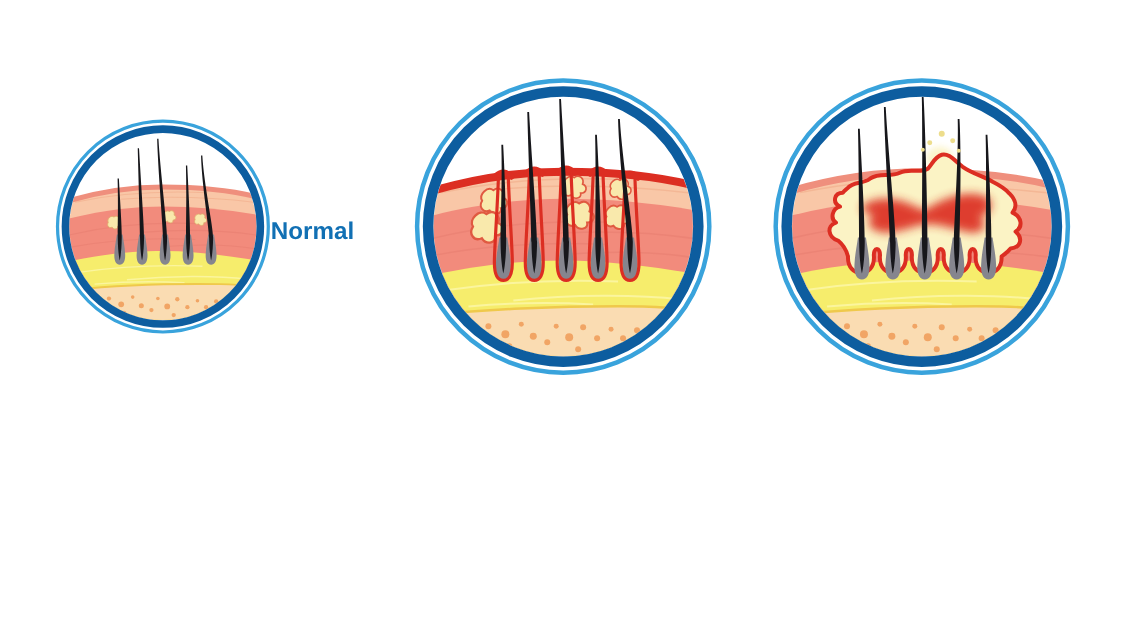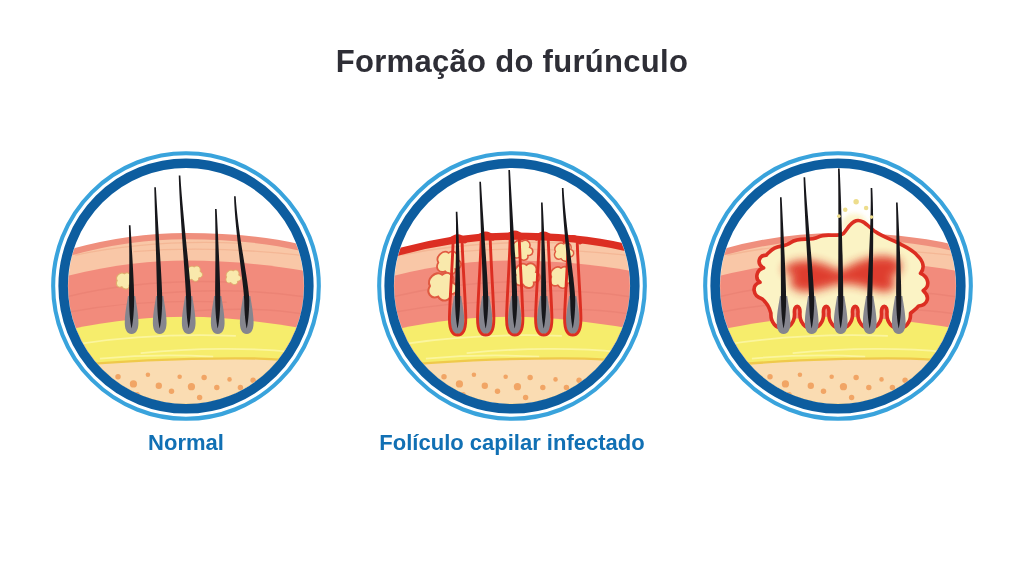--- a/index.html
+++ b/index.html
@@ -5,21 +5,21 @@
   html,body{margin:0;padding:0;background:#fff;}
   .stage{
     width:1024px;height:577px;background:#fff;overflow:hidden;position:relative;
     font-family:"Liberation Sans", sans-serif;
   }
   .title{
     padding-top:44px;text-align:center;font-size:31px;font-weight:700;
     letter-spacing:.3px;color:var(--c-title-text,#2e2e36);line-height:1.15;
   }
   .panels{display:flex;justify-content:center;gap:54px;margin-top:70px;}
-  .panel{width:272px;display:flex;flex-direction:column;align-items:center;}
+  .panel{width:272px;display:flex;align-items:center;}
   .panel svg{width:272px;height:272px;display:block;}
   .panel-label{
     margin-top:8px;font-size:22px;font-weight:700;white-space:nowrap;
     color:var(--c-label-text,#1170b4);text-align:center;line-height:1.2;
   }
   
   .ring-outer{fill:none;stroke:var(--c-ring-outer);stroke-width:4.5;}
   .ring-inner{fill:none;stroke:var(--c-ring-inner);stroke-width:10.5;}
   .skin-bg{fill:#ffffff;}
   .epi{fill:var(--c-epidermis);}
@@ -41,21 +41,20 @@
   .pocket{fill:var(--c-pus);stroke:var(--c-infection);stroke-width:4;stroke-linejoin:round;}
   .patch{fill:var(--c-infection);opacity:.92;}
   .halo{fill:var(--c-pus);opacity:.9;}
   .drop{fill:var(--c-pus-drop);}
 </style>
 </head>
 <body>
 
 <div class="stage">
 
-  <div class="title">Formação do furúnculo</div>
 
   <div class="panels">
 
     <div class="panel">
       <svg viewBox="0 0 300 300">
         <defs>
           <clipPath id="n-clip">
               <circle cx="150" cy="150" r="130"></circle>
             </clipPath>
           <path id="n-gland" d="M0,-7 C4,-10 8,-6 6.5,-2 C10.5,-0.5 10,5 5,5 C6,9 0,10.5 -2.5,6.5 C-7,8.5 -10,4 -7.5,0 C-10,-4 -4,-10 0,-7 Z"></path>
@@ -195,21 +194,20 @@
             <path class="hair" d="M88,68 C89,108 87,150 87.2,166 C87.4,182 88.8,192 90,197 C91.2,192 92.6,182 92.8,166 C93,150 92,108 89.8,68 Z"></path>
             <path class="hair" d="M114,35 C115,75 118,150 118.2,166 C118.4,182 119.8,192 121,197 C122.2,192 123.6,182 123.8,166 C124,150 118,75 115.8,35 Z"></path>
             <path class="hair" d="M146,22 C147,62 150,150 150.2,166 C150.4,182 151.8,192 153,197 C154.2,192 155.6,182 155.8,166 C156,150 150,62 147.8,22 Z"></path>
             <path class="hair" d="M182,58 C183,98 182,150 182.2,166 C182.4,182 183.8,192 185,197 C186.2,192 187.6,182 187.8,166 C188,150 186,98 183.8,58 Z"></path>
             <path class="hair" d="M205,42 C206,82 214,150 214.2,166 C214.4,182 215.8,192 217,197 C218.2,192 219.6,182 219.8,166 C220,150 209,82 206.8,42 Z"></path>
           </g>
         </g>
         <circle class="ring-inner" cx="150" cy="150" r="135.5"></circle>
         <circle class="ring-outer" cx="150" cy="150" r="146.5"></circle>
       </svg>
-      <div class="panel-label">Folículo capilar infectado</div>
     </div>
 
     <div class="panel">
       <svg viewBox="0 0 300 300">
         <defs>
           <clipPath id="f-clip">
               <circle cx="150" cy="150" r="130"></circle>
             </clipPath>
           <filter id="f-blur" x="-40%" y="-40%" width="180%" height="180%">
               <feGaussianBlur stdDeviation="5"></feGaussianBlur>

